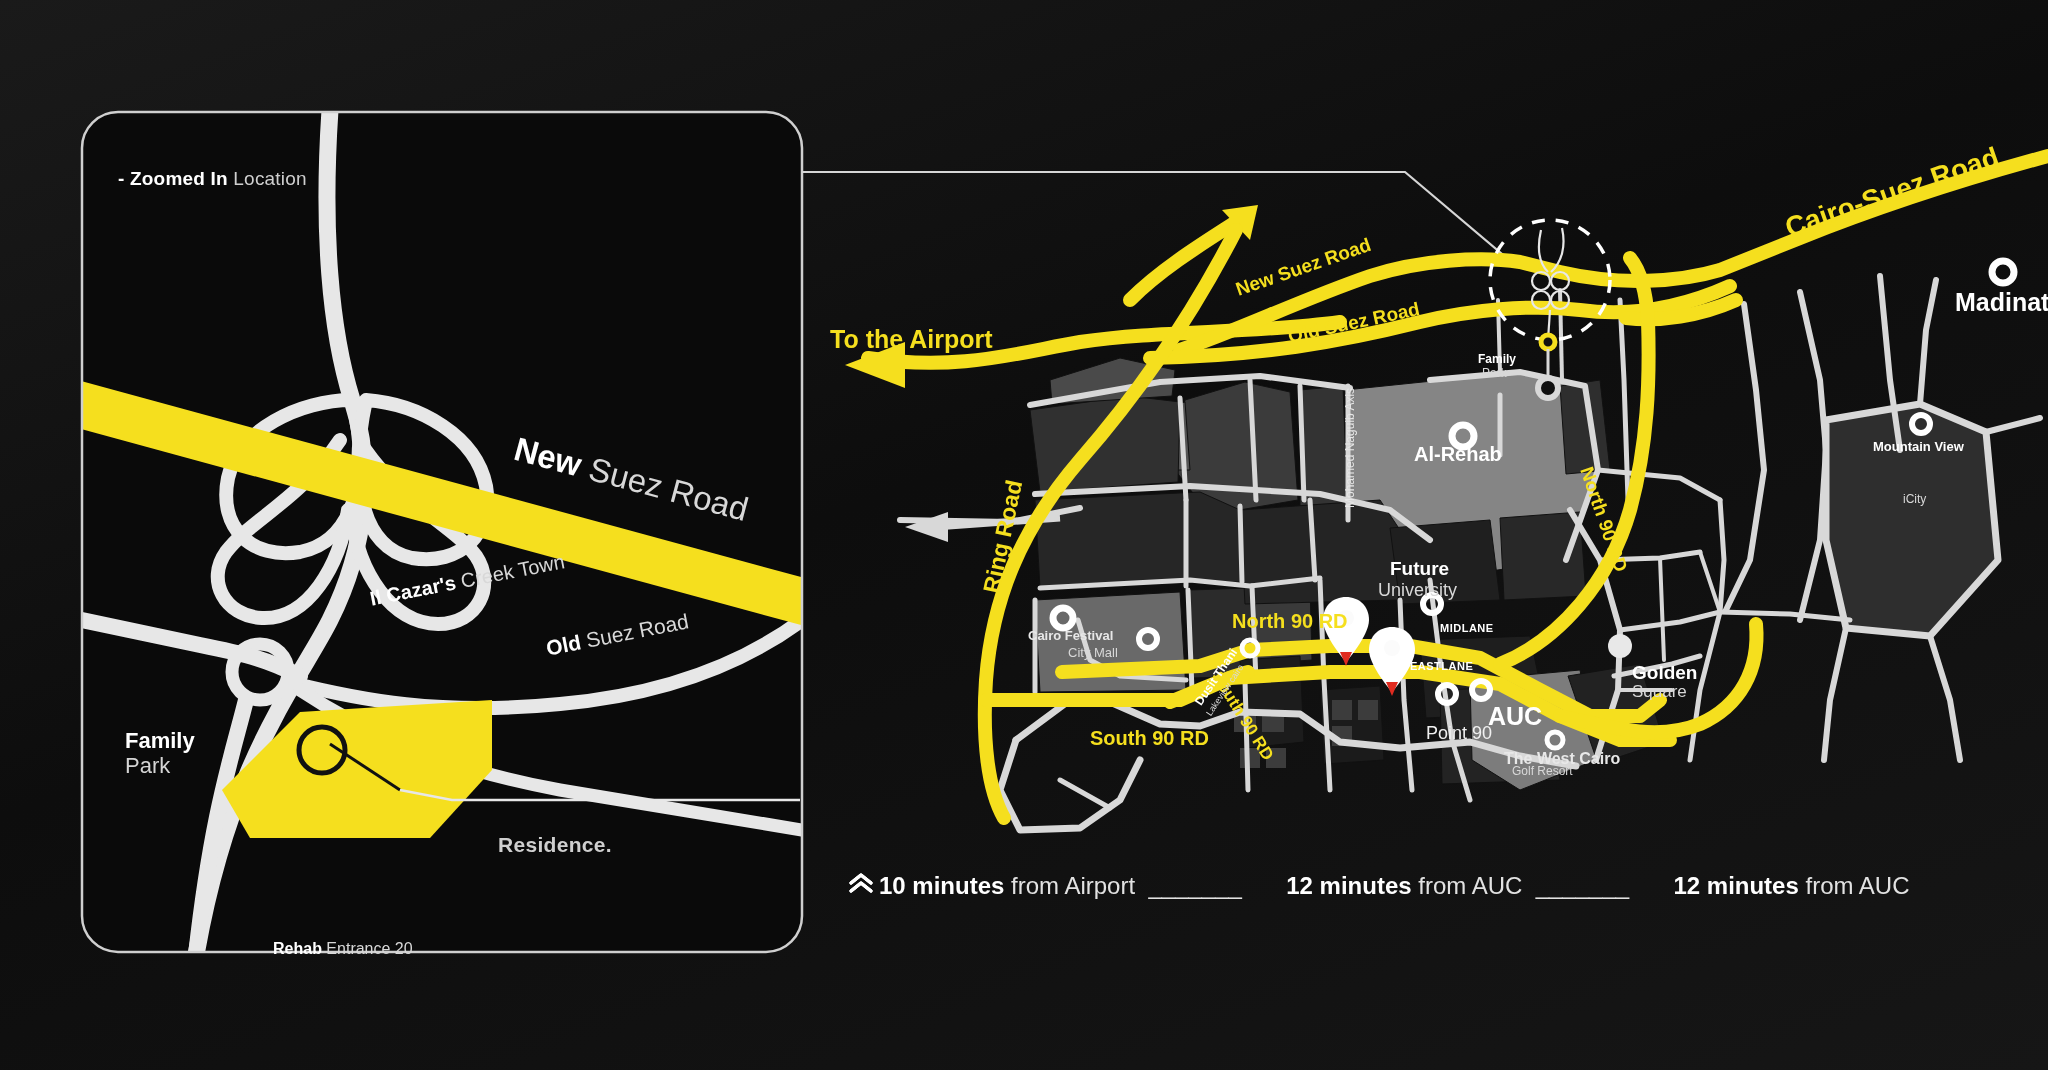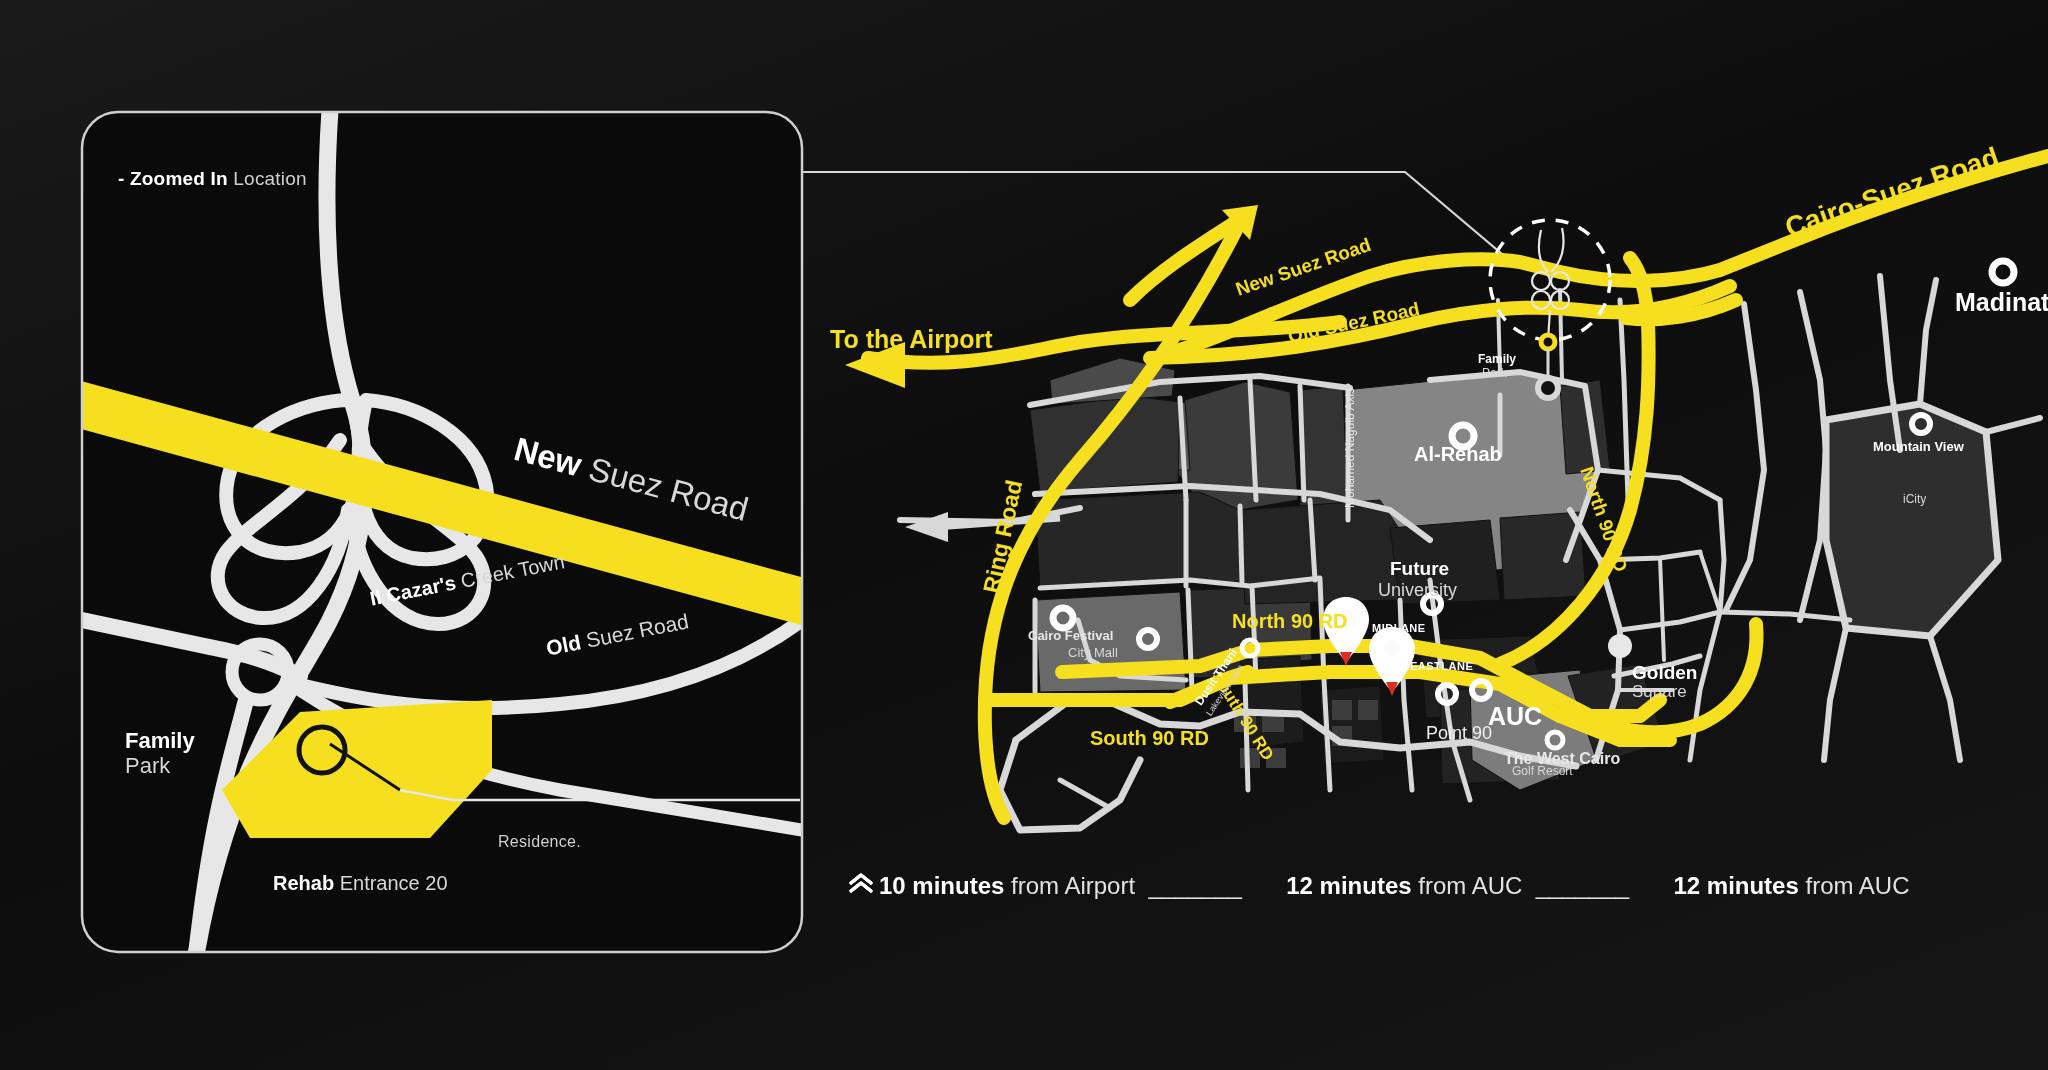--- a/index.html
+++ b/index.html
@@ -8,24 +8,24 @@
   #stage::before{content:"";position:absolute;inset:0;background:linear-gradient(160deg,#1a1a1a 0%,#0d0d0d 45%,#161616 100%);}
   svg{position:absolute;left:0;top:0;}
   .lbl{position:absolute;color:#ffffff;white-space:nowrap;pointer-events:none;}
   .ylbl{color:#F5DF1E;}
   .b{font-weight:700;}
   .lt{font-weight:400;color:#d8d8d8;}
   .panel-title{position:absolute;left:118px;top:168px;font-size:19px;letter-spacing:.2px;}
   .panel-title .b{color:#fff;font-weight:700;}
   .panel-title .lt{color:#cfcfcf;}
   .logo-yellow{position:absolute;left:465px;top:755px;font-size:93px;line-height:.85;font-weight:700;color:#F5DF1E;letter-spacing:-3px;}
-  .logo-sub{position:absolute;left:498px;top:833px;font-size:16px;font-weight:400;color:#cfcfcf;letter-spacing:.3px;}
+  .logo-sub{position:absolute;left:498px;top:833px;font-size:21px;font-weight:700;color:#cfcfcf;letter-spacing:.3px;}
   .fp-a{position:absolute;left:125px;top:728px;font-size:22px;font-weight:700;color:#fff;}
   .fp-b{position:absolute;left:125px;top:753px;font-size:22px;font-weight:400;color:#d5d5d5;}
-  .rehab-e{position:absolute;left:273px;top:872px;font-size:20px;}
+  .rehab-e{position:absolute;left:273px;top:940px;font-size:16px;}
   .rot{transform-origin:left top;}
   .info{position:absolute;color:#fff;white-space:nowrap;font-size:24px;}
   .info .b{font-weight:700;color:#fff;}
   .info .lt{font-weight:400;color:#e2e2e2;}
   .chev{display:inline-block;width:26px;height:22px;vertical-align:-3px;margin-right:5px;}
 </style>
 </head>
 <body>
 
 <div id="stage">
@@ -297,21 +297,21 @@
 
   <div class="lbl b" style="left:1504px;top:750px;font-size:16px;color:#e8e8e8;">The West Cairo</div>
   <div class="lbl lt" style="left:1512px;top:764px;font-size:12px;">Golf Resort</div>
 
   <div class="lbl b rot" style="left:1192px;top:700px;transform:rotate(-56deg);transform-origin:left top;font-size:12px;">Dusit Thani</div>
   <div class="lbl lt rot" style="left:1204px;top:712px;transform:rotate(-56deg);transform-origin:left top;font-size:9px;">Lakeview cairo</div>
 
   <div class="lbl b" style="left:1478px;top:352px;font-size:12px;">Family</div>
   <div class="lbl lt" style="left:1482px;top:366px;font-size:12px;">Park</div>
 
-  <div class="lbl b" style="left:1372px;top:622px;font-size:11px;letter-spacing:.5px;">MIDLANE</div>
+  <div class="lbl b" style="left:1440px;top:622px;font-size:11px;letter-spacing:.5px;">MIDLANE</div>
   <div class="lbl b" style="left:1410px;top:660px;font-size:11px;letter-spacing:.5px;">EASTLANE</div>
 
   <div class="info" style="left:848px;top:872px;">
     <span class="chev"><svg viewBox="0 0 26 22" width="26" height="22">
           <path d="M3 11 L13 3 L23 11" fill="none" stroke="#fff" stroke-width="3" stroke-linecap="round" stroke-linejoin="round"></path>
           <path d="M3 19 L13 11 L23 19" fill="none" stroke="#fff" stroke-width="3" stroke-linecap="round" stroke-linejoin="round"></path>
         </svg></span><span class="b">10 minutes</span>
     <span class="lt">from Airport</span>
     <span class="lt">&nbsp;_______&nbsp;</span>
     <span class="chev"><svg viewBox="0 0 26 22" width="26" height="22">

